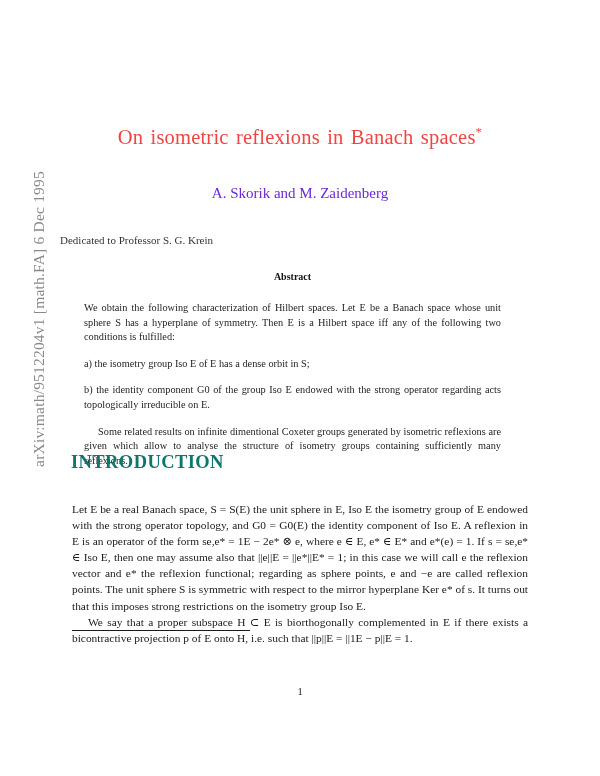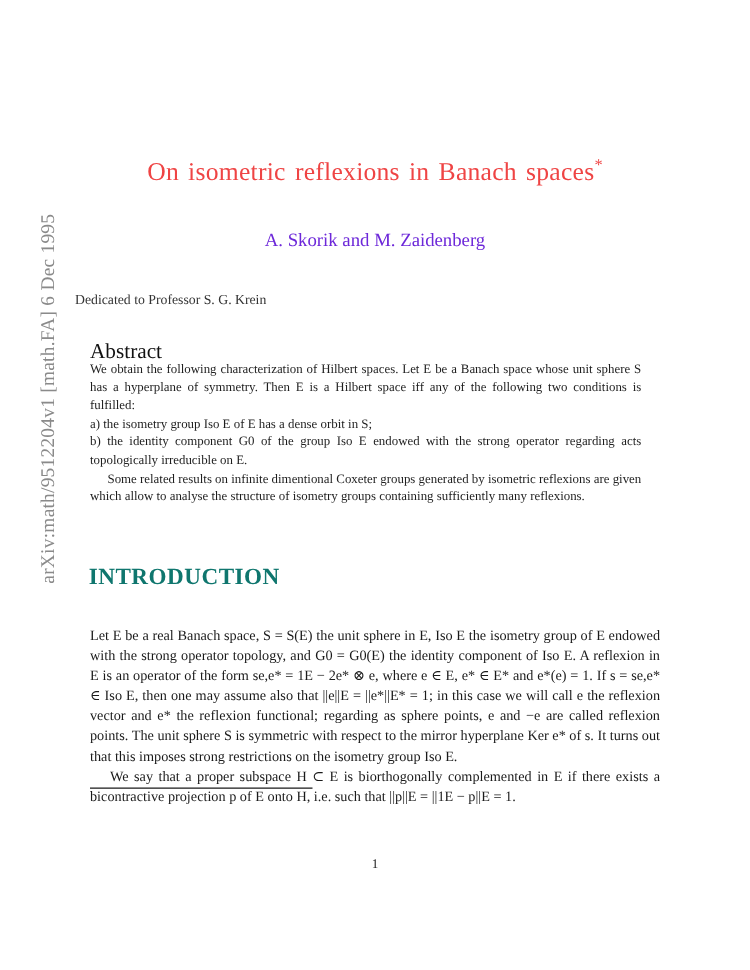--- a/index.html
+++ b/index.html
@@ -76,36 +76,37 @@
     font-size: 11px;
     color: #333333;
   }
 
   
   .abstract-heading {
     position: absolute;
     left: 72px;
     top: 271px;
     width: 441px;
-    font-size: 17px;
-    font-weight: normal;
+    text-align: center;
+    font-size: 10px;
+    font-weight: bold;
     color: #111111;
   }
   .abstract-body {
     position: absolute;
     left: 72px;
     top: 289px;
     width: 441px;
     font-size: 10.3px;
     line-height: 14.6px;
     text-align: justify;
     color: #1e1e1e;
   }
   .abstract-body p {
-    margin: 0;
+    margin: 12px;
   }
   .abstract-body p.indent {
     text-indent: 14px;
   }
   .abstract-body p.noindent {
     text-indent: 0;
   }
 
   
   .section-heading {

